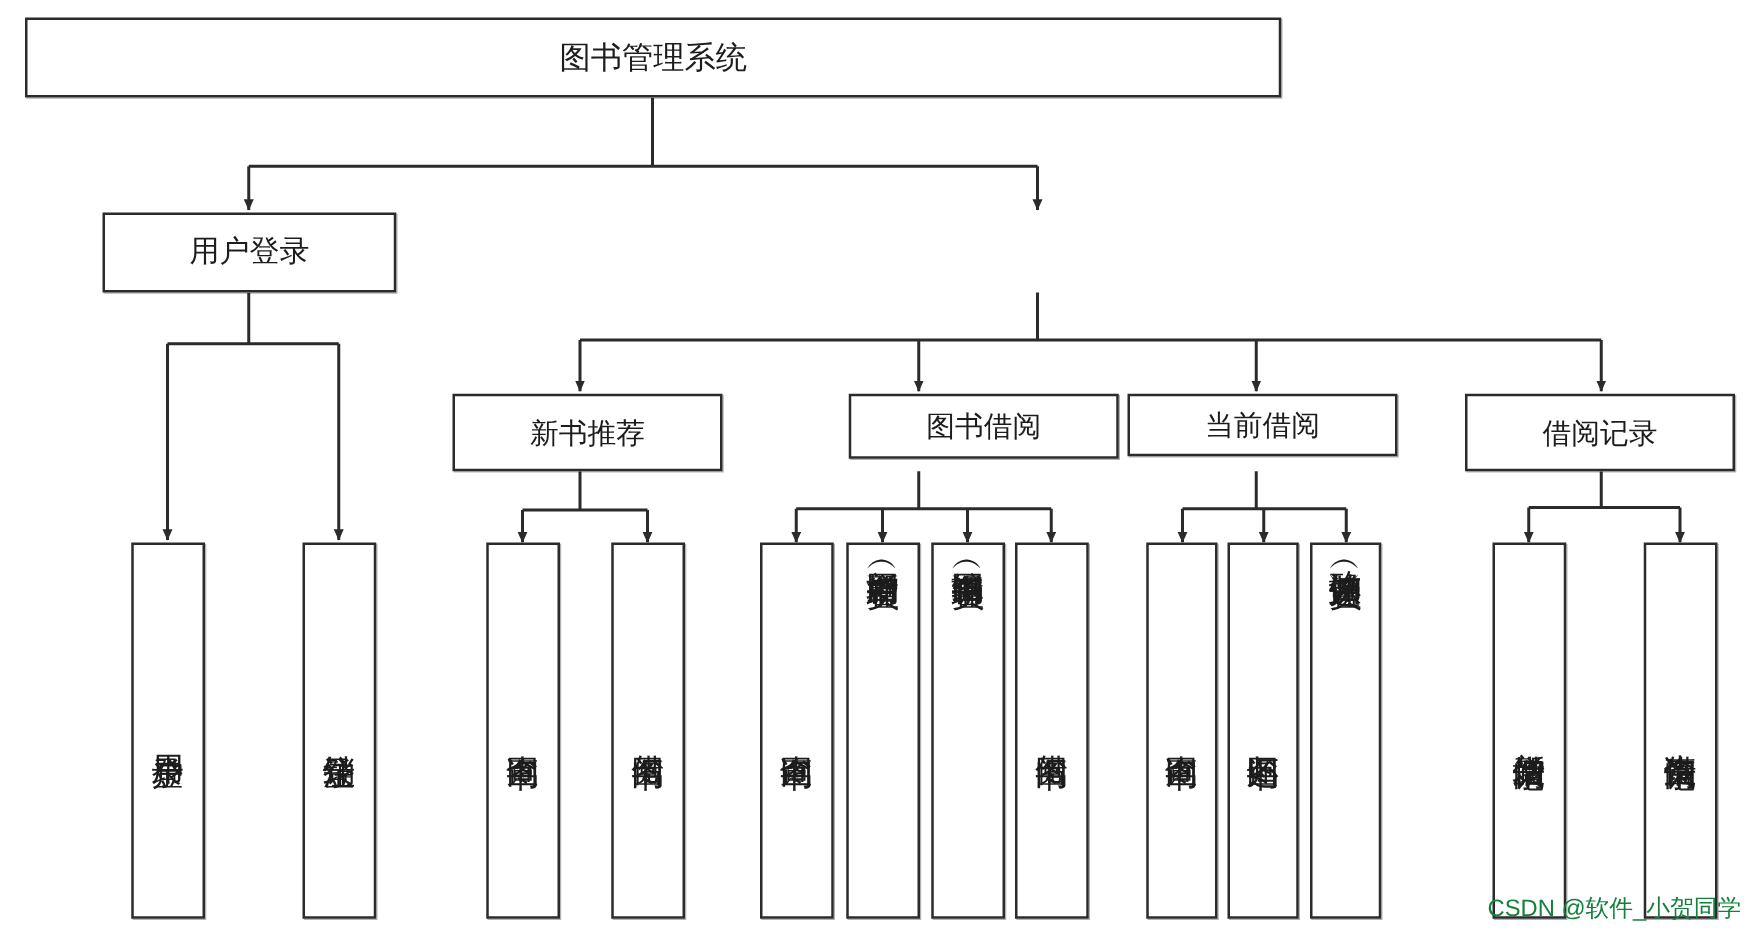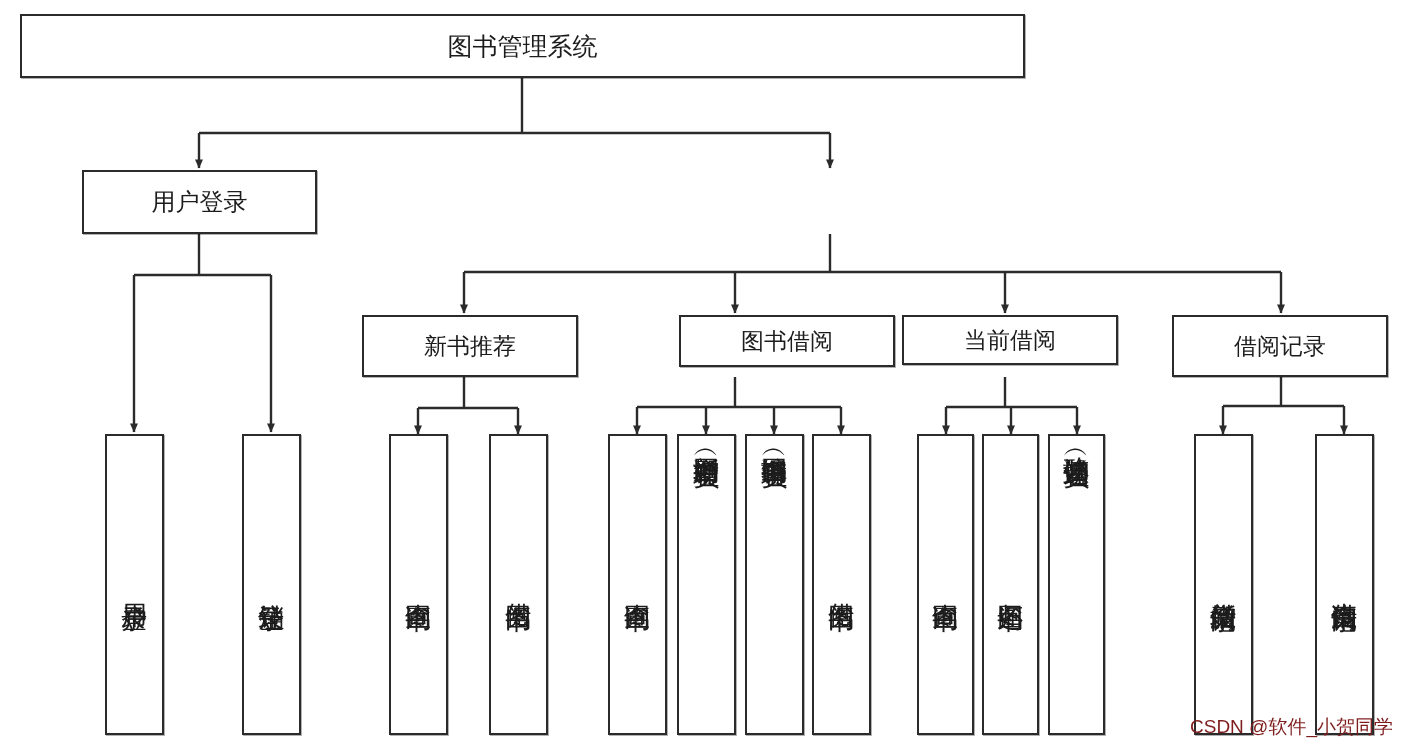--- a/index.html
+++ b/index.html
@@ -65,21 +65,21 @@
     font-size: 26px;
     line-height: 1.02;
     letter-spacing: 1px;
     white-space: nowrap;
   }
   .node-leaf.leaf-short {
     align-items: center;
   }
   .watermark {
     position: absolute;
-    color: #7f1d1d;
+    color: #15803d;
     font-size: 19px;
     white-space: nowrap;
     z-index: 3;
     user-select: none;
   }
 </style>
 </head>
 <body>
 
 <div id="diagram-canvas">

